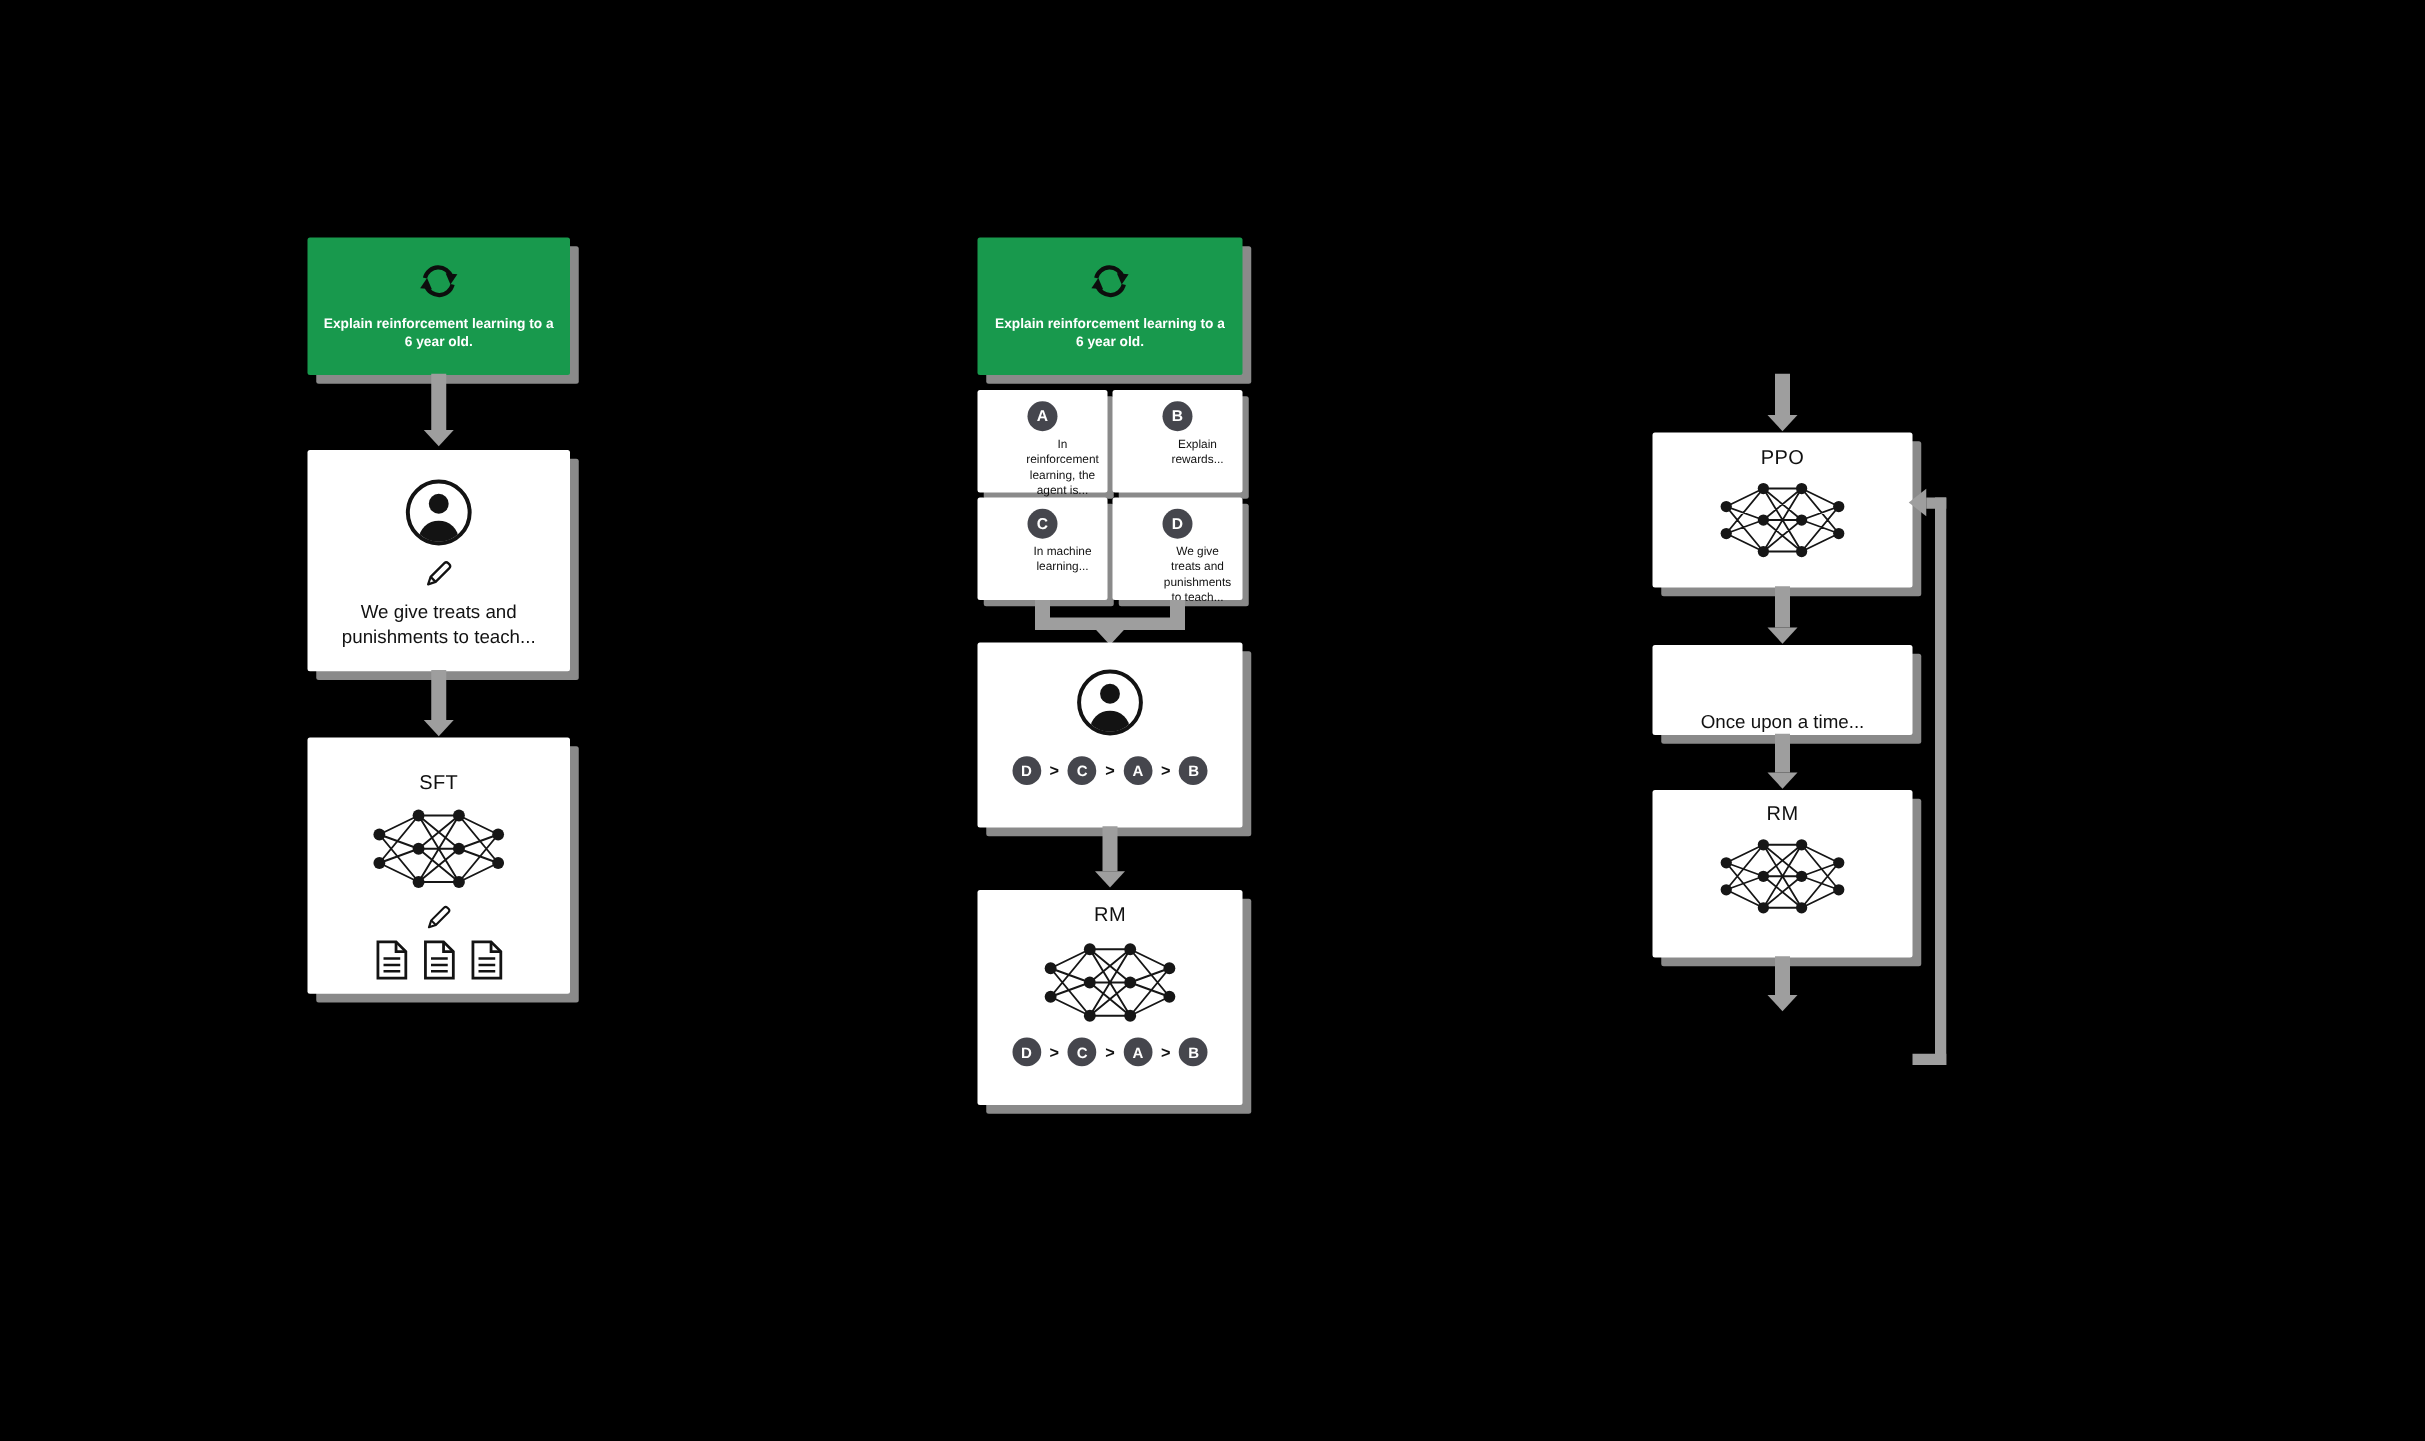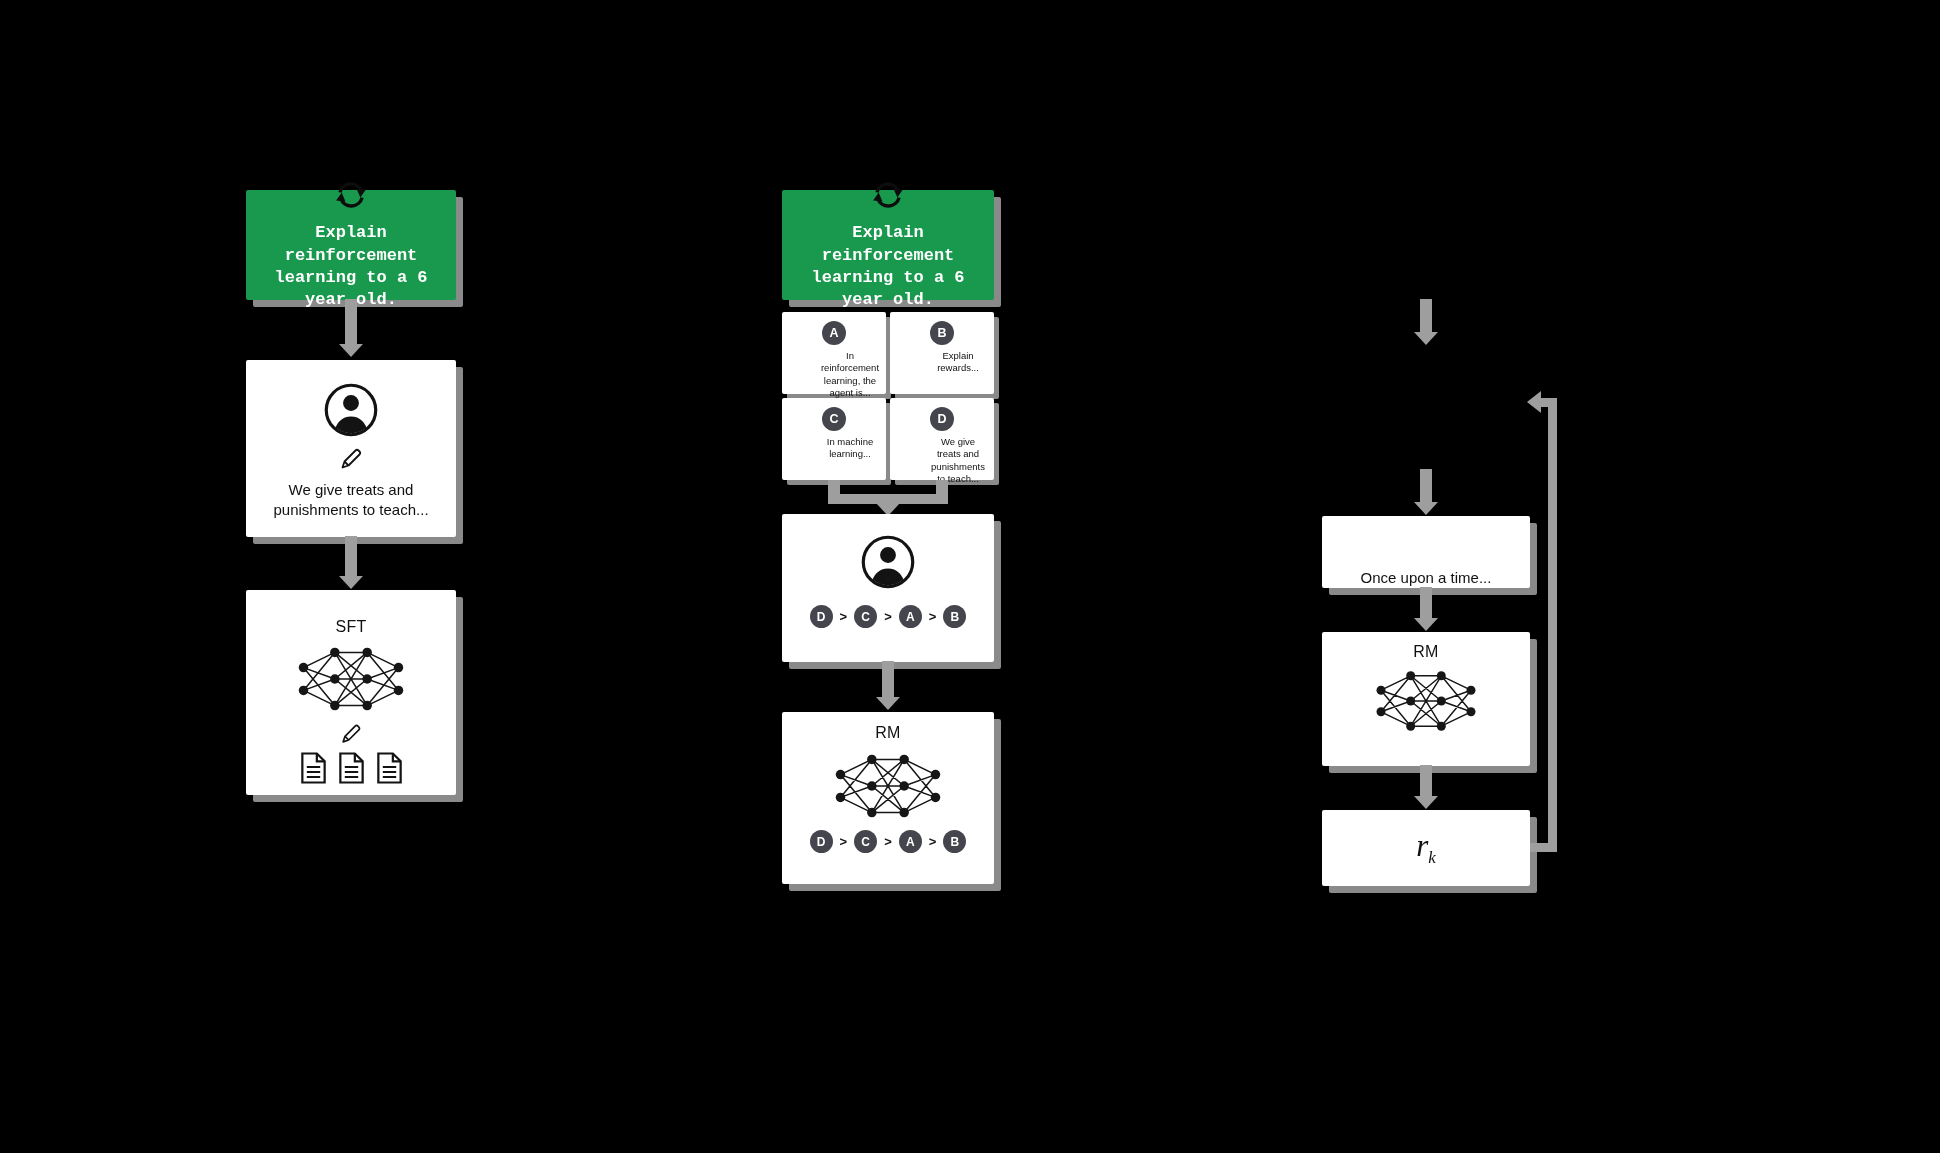--- a/index.html
+++ b/index.html
@@ -15,21 +15,21 @@
     position:absolute; background:var(--card-white,#fff);
     box-shadow:7px 7px 0 var(--shadow-gray,#8a8a8a);
     border-radius:2px;
     display:flex; flex-direction:column; align-items:center;
   }
   .box.green {
     background:var(--accent-green,#18994d);
     color:var(--text-on-green,#fff);
     justify-content:center; gap:10px;
   }
-  .prompt-text { font-size:17px; line-height:1.32; font-weight:600; text-align:center; width:186px;font-family:Liberation Mono, monospace; }
+  .prompt-text { font-size:11px; line-height:1.32; font-weight:600; text-align:center; width:186px; }
   .prompt-text.narrow { width:118px; }
   .body-text { font-size:15px; line-height:1.35; text-align:center; width:180px; color:var(--ink,#111); }
   .model-label { font-size:16px; font-weight:500; color:var(--ink,#111); letter-spacing:0.3px; }
   .varrow { position:absolute; width:12px; background:var(--arrow-gray,#9e9e9e); }
   .hbar { position:absolute; height:10px; background:var(--arrow-gray,#9e9e9e); }
   .ahead-down {
     position:absolute; width:0; height:0;
     border-left:12px solid transparent; border-right:12px solid transparent;
     border-top:13px solid var(--arrow-gray,#9e9e9e);
   }
@@ -214,20 +214,26 @@
       <span class="badge">A</span>
       <span class="gt">&gt;</span>
       <span class="badge">B</span>
     </div>
   </div>
 
 
   <div class="varrow" style="left:1420px;top:299px;height:33px"></div>
   <div class="ahead-down" style="left:1414px;top:332px"></div>
 
+  <div class="box" style="left:1322px;top:346px;width:208px;height:124px;padding-top:12px;gap:4px">
+    <div class="model-label">PPO</div>
+    <svg class="icon" width="112" height="72" viewBox="0 0 120 80">
+        <use href="#nn"></use>
+      </svg>
+  </div>
 
   <div class="varrow" style="left:1420px;top:469px;height:33px"></div>
   <div class="ahead-down" style="left:1414px;top:502px"></div>
 
   <div class="box" style="left:1322px;top:516px;width:208px;height:72px;justify-content:flex-end">
     <div class="body-text">Once upon a time...</div>
   </div>
 
   <div class="varrow" style="left:1420px;top:587px;height:31px"></div>
   <div class="ahead-down" style="left:1414px;top:618px"></div>
@@ -235,22 +241,19 @@
   <div class="box" style="left:1322px;top:632px;width:208px;height:134px;padding-top:11px;gap:4px">
     <div class="model-label">RM</div>
     <svg class="icon" width="112" height="72" viewBox="0 0 120 80">
         <use href="#nn"></use>
       </svg>
   </div>
 
   <div class="varrow" style="left:1420px;top:765px;height:31px"></div>
   <div class="ahead-down" style="left:1414px;top:796px"></div>
 
-  <div class="box" style="left:1322px;top:810px;width:208px;height:76px;justify-content:center">
-    <span class="rk"><span>r</span><sub>k</sub></span>
-  </div>
 
   <div class="loopseg" style="left:1530px;top:843px;width:27px;height:9px"></div>
   <div class="loopseg" style="left:1548px;top:398px;width:9px;height:454px"></div>
   <div class="loopseg" style="left:1541px;top:398px;width:16px;height:9px"></div>
   <div class="ahead-left" style="left:1527px;top:391px"></div>
 
 </div>
 
 </body></html>

